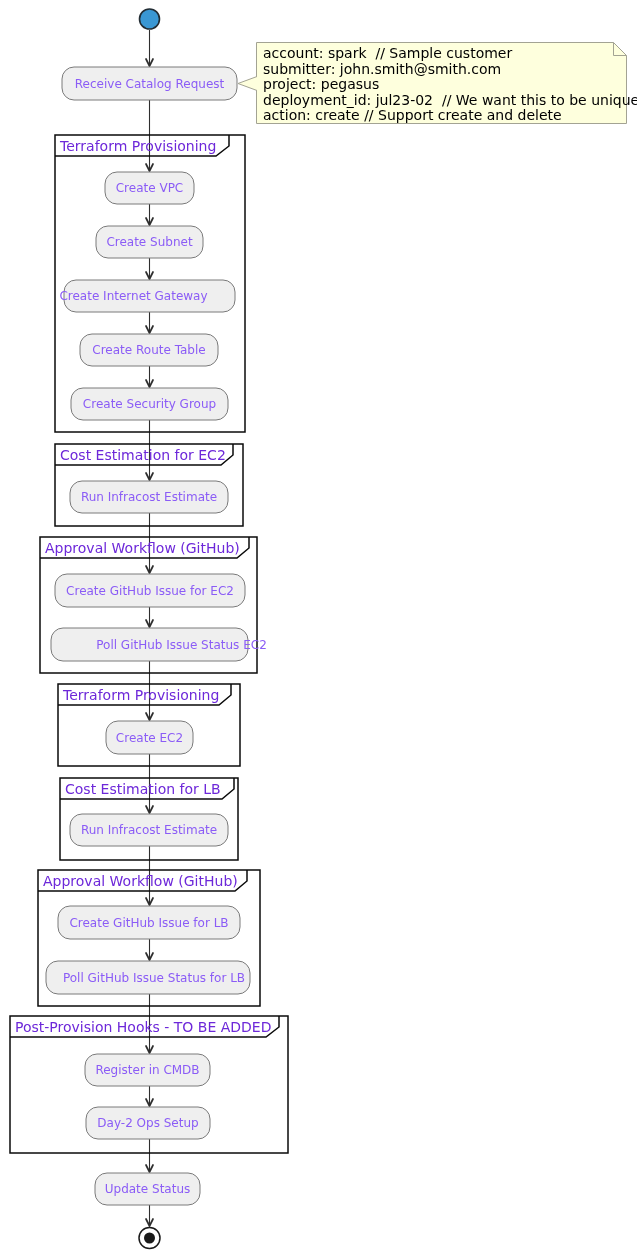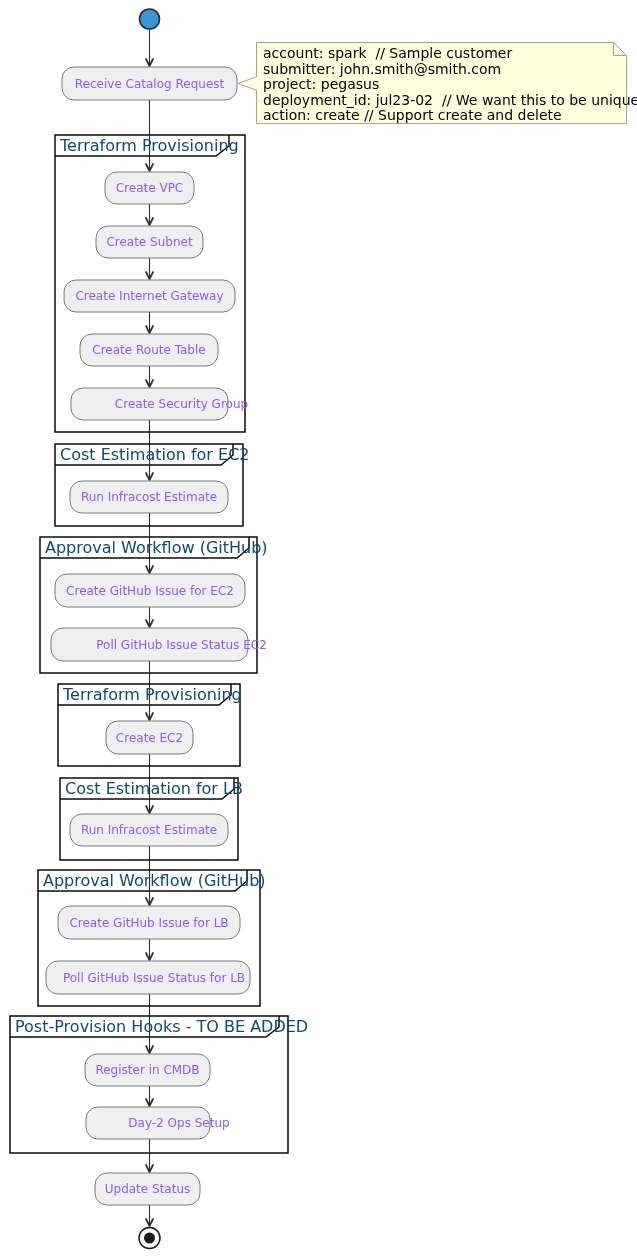--- a/index.html
+++ b/index.html
@@ -14,21 +14,21 @@
   .partition-tab  { fill:none; stroke:#0a0a0a; stroke-width:1.5; }
   .activity-rect  { fill:#efefef; stroke:#7a7a7a; stroke-width:1; }
   .note-body  { fill:#feffdd; stroke:#a3a393; stroke-width:1; }
   .note-fold  { fill:none; stroke:#a3a393; stroke-width:1; }
   .note-ptr   { fill:#feffdd; stroke:#a3a393; stroke-width:1; }
   .lbl {
     position:absolute; display:flex; align-items:center; justify-content:center;
     font-size:12px; color:#8b5cf6; white-space:nowrap; text-align:center;
   }
   .ptitle {
-    position:absolute; font-size:16px; color:#0c4a6e; line-height:20px; white-space:nowrap;
+    position:absolute; font-size:14px; color:#6d28d9; line-height:20px; white-space:nowrap;
     padding-left:1px;
   }
   .note-text { position:absolute; left:263px; top:46px; }
   .note-line { white-space:pre; font-size:14px; line-height:15.6px; color:#000000; }
 </style>
 </head>
 <body>
 
 <div class="canvas">
 
@@ -123,32 +123,32 @@
 
     <g>
       <circle cx="149.5" cy="1238" r="10.5" fill="#ffffff" stroke="#1a1a1a" stroke-width="1.5"></circle>
       <circle cx="149.5" cy="1238" r="5.5" fill="#1a1a1a"></circle>
     </g>
   </svg>
 
   <div class="lbl" style="left:62px;  top:67px;   width:175px; height:33px;">Receive Catalog Request</div>
   <div class="lbl" style="left:105px; top:172px;  width:89px;  height:32px;">Create VPC</div>
   <div class="lbl" style="left:96px;  top:226px;  width:107px; height:32px;">Create Subnet</div>
-  <div class="lbl" style="left:64px;  top:280px;  width:171px; height:32px;">Create Internet Gateway</div>
+  <div class="lbl" style="left:48px;  top:280px;  width:171px; height:32px;">Create Internet Gateway</div>
   <div class="lbl" style="left:80px;  top:334px;  width:138px; height:32px;">Create Route Table</div>
-  <div class="lbl" style="left:71px;  top:388px;  width:157px; height:32px;padding-left:32px;">Create Security Group</div>
+  <div class="lbl" style="left:71px;  top:388px;  width:157px; height:32px;">Create Security Group</div>
   <div class="lbl" style="left:70px;  top:481px;  width:158px; height:32px;">Run Infracost Estimate</div>
   <div class="lbl" style="left:55px;  top:574px;  width:190px; height:33px;">Create GitHub Issue for EC2</div>
   <div class="lbl" style="left:51px;  top:628px;  width:197px; height:33px;margin-left:32px;">Poll GitHub Issue Status EC2</div>
   <div class="lbl" style="left:106px; top:721px;  width:87px;  height:33px;">Create EC2</div>
   <div class="lbl" style="left:70px;  top:814px;  width:158px; height:32px;">Run Infracost Estimate</div>
   <div class="lbl" style="left:58px;  top:906px;  width:182px; height:33px;">Create GitHub Issue for LB</div>
   <div class="lbl" style="left:46px;  top:961px;  width:216px; height:33px;">Poll GitHub Issue Status for LB</div>
   <div class="lbl" style="left:85px;  top:1054px; width:125px; height:32px;">Register in CMDB</div>
-  <div class="lbl" style="left:86px;  top:1107px; width:124px; height:32px;padding-left:31px;">Day-2 Ops Setup</div>
+  <div class="lbl" style="left:86px;  top:1107px; width:124px; height:32px;">Day-2 Ops Setup</div>
   <div class="lbl" style="left:95px;  top:1173px; width:105px; height:32px;">Update Status</div>
 
   <div class="ptitle" style="left:59px; top:136px;">Terraform Provisioning</div>
   <div class="ptitle" style="left:59px; top:445px;">Cost Estimation for EC2</div>
   <div class="ptitle" style="left:44px; top:538px;">Approval Workflow (GitHub)</div>
   <div class="ptitle" style="left:62px; top:685px;">Terraform Provisioning</div>
   <div class="ptitle" style="left:64px; top:779px;">Cost Estimation for LB</div>
   <div class="ptitle" style="left:42px; top:871px;">Approval Workflow (GitHub)</div>
   <div class="ptitle" style="left:14px; top:1017px;">Post-Provision Hooks - TO BE ADDED</div>
 

